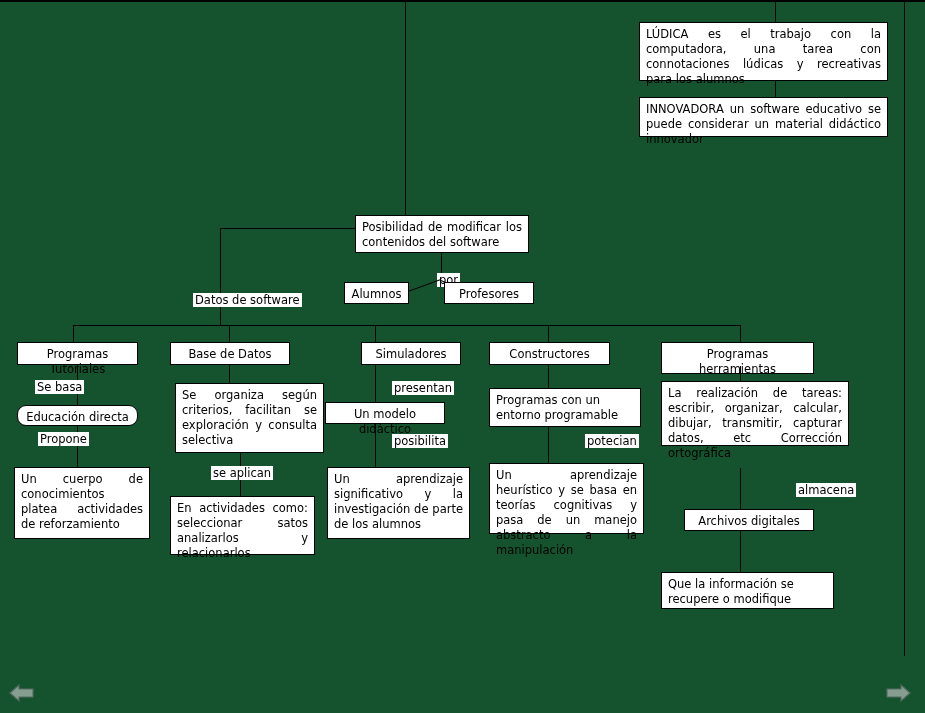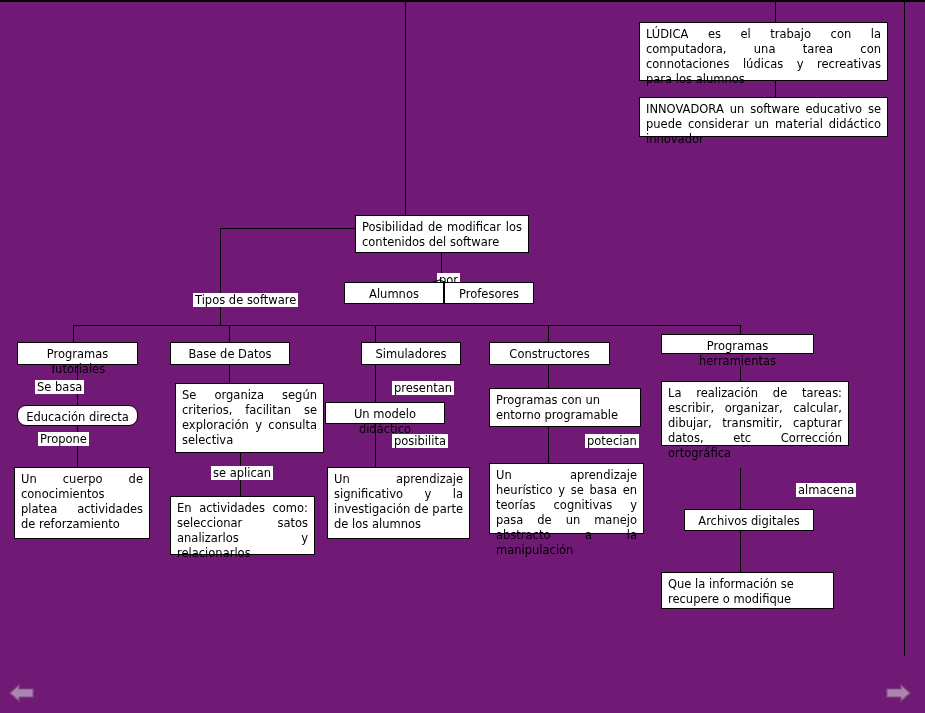--- a/index.html
+++ b/index.html
@@ -7,21 +7,21 @@
     padding: 0;
     background: #ffffff;
   }
   body {
     font-family: "DejaVu Sans", "Liberation Sans", sans-serif;
   }
   #canvas {
     position: relative;
     width: 925px;
     height: 713px;
-    background: #701a75;
+    background: #14532d;
     overflow: hidden;
   }
   
   .frame-top {
     position: absolute;
     left: 0; top: 0;
     width: 925px; height: 2px;
     background: #000000;
   }
   .frame-right {
@@ -96,30 +96,30 @@
   <div class="vline" style="left:775px; top:81px; height:16px;"></div>
 
   <div class="node just" style="left:639px; top:22px; width:249px; height:59px;">LÚDICA es el trabajo con la computadora, una tarea con connotaciones lúdicas y recreativas para los alumnos</div>
 
   <div class="node just" style="left:639px; top:97px; width:249px; height:40px;">INNOVADORA un software educativo se puede considerar un material didáctico innovador</div>
 
   <div class="node just" style="left:355px; top:215px; width:174px; height:38px;">Posibilidad de modificar los contenidos del software</div>
 
   <div class="hline" style="left:220px; top:228px; width:135px;"></div>
   <div class="vline" style="left:220px; top:228px; height:97px;"></div>
-  <div class="linklabel" style="left:193px; top:293px;">Tipos de software</div>
+  <div class="linklabel" style="left:193px; top:293px;">Datos de software</div>
 
   <div class="vline" style="left:441px; top:253px; height:27px;"></div>
   <div class="linklabel" style="left:437px; top:273px;">por</div>
 
   <div class="diag" style="left:441px; top:280px; width:58px; transform:rotate(160deg);"></div>
 
   <div class="diag" style="left:441px; top:280px; width:56px; transform:rotate(22deg);"></div>
 
-  <div class="node center" style="left:344px; top:282px; width:100px; height:22px;">Alumnos</div>
+  <div class="node center" style="left:344px; top:282px; width:65px; height:22px;">Alumnos</div>
   <div class="node center" style="left:444px; top:282px; width:90px; height:22px;">Profesores</div>
 
   <div class="hline" style="left:73px; top:325px; width:667px;"></div>
 
   <div class="vline" style="left:73px;  top:325px; height:17px;"></div>
   <div class="vline" style="left:229px; top:325px; height:17px;"></div>
   <div class="vline" style="left:375px; top:325px; height:17px;"></div>
   <div class="vline" style="left:548px; top:325px; height:17px;"></div>
   <div class="vline" style="left:740px; top:325px; height:17px;"></div>
 
@@ -146,21 +146,21 @@
   <div class="linklabel" style="left:392px; top:434px;">posibilita</div>
   <div class="node just" style="left:327px; top:467px; width:143px; height:72px;">Un aprendizaje significativo y la investigación de parte de los alumnos</div>
 
   <div class="node center" style="left:489px; top:342px; width:121px; height:23px;">Constructores</div>
   <div class="vline" style="left:548px; top:365px; height:23px;"></div>
   <div class="node plain" style="left:489px; top:388px; width:152px; height:39px;">Programas con un entorno programable</div>
   <div class="vline" style="left:548px; top:427px; height:36px;"></div>
   <div class="linklabel" style="left:585px; top:434px;">potecian</div>
   <div class="node just" style="left:489px; top:463px; width:155px; height:71px;">Un aprendizaje heurístico y se basa en teorías cognitivas y pasa de un manejo abstracto a la manipulación</div>
 
-  <div class="node center" style="left:661px; top:334px; width:153px; height:20px;">Programas herramientas</div>
+  <div class="node center" style="left:661px; top:342px; width:153px; height:32px;">Programas herramientas</div>
   <div class="vline" style="left:740px; top:366px; height:37px;"></div>
   <div class="linklabel" style="left:806px; top:381px;">facilita</div>
   <div class="node just" style="left:661px; top:381px; width:188px; height:65px;">La realización de tareas: escribir, organizar, calcular, dibujar, transmitir, capturar datos, etc Corrección ortográfica</div>
   <div class="vline" style="left:740px; top:468px; height:41px;"></div>
   <div class="linklabel" style="left:796px; top:483px;">almacena</div>
   <div class="node center" style="left:684px; top:509px; width:130px; height:22px;">Archivos digitales</div>
   <div class="vline" style="left:740px; top:531px; height:41px;"></div>
   <div class="linklabel" style="left:766px; top:549px;margin-top:35px;">permite</div>
   <div class="node plain" style="left:661px; top:572px; width:173px; height:37px;">Que la información se recupere o modifique</div>
 

